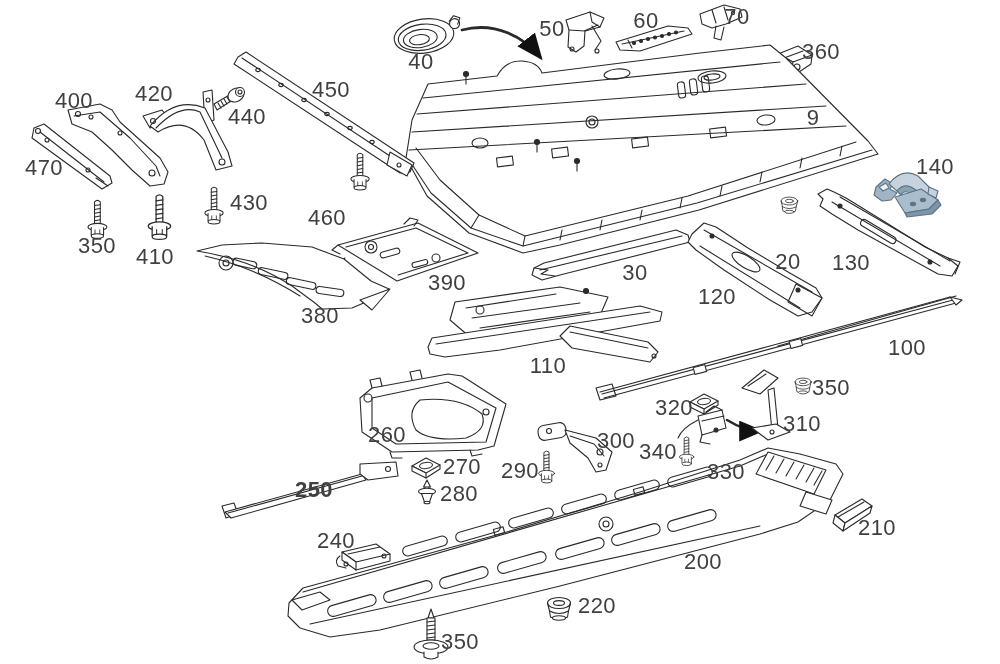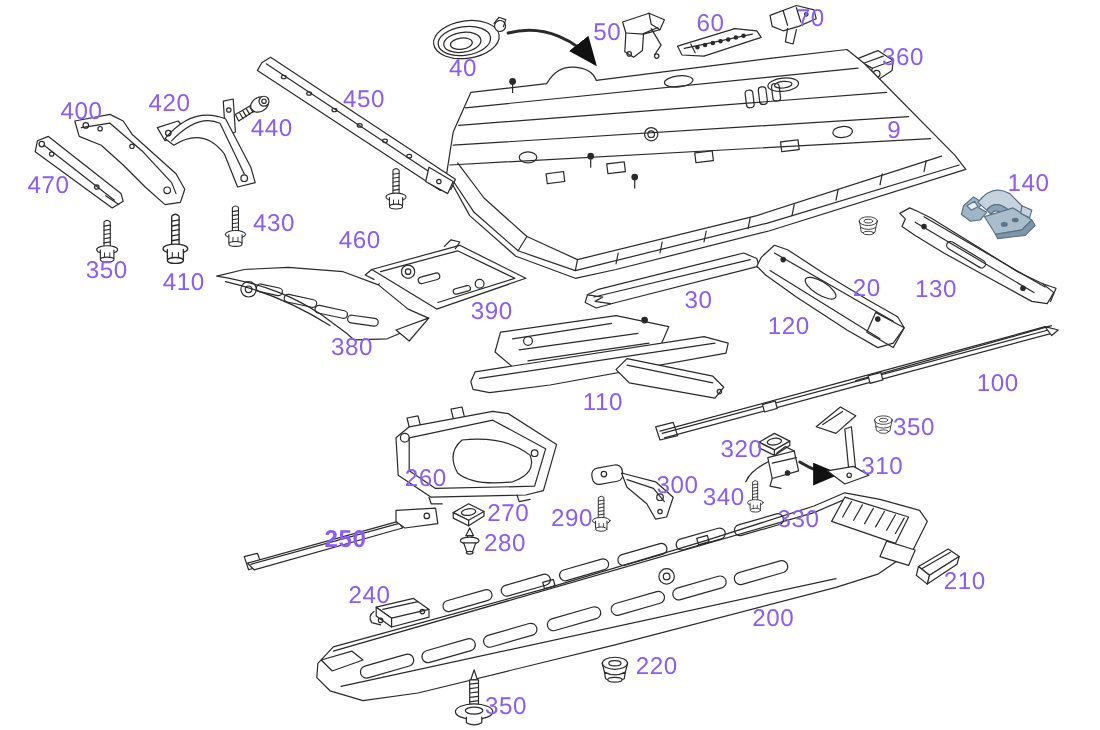--- a/index.html
+++ b/index.html
@@ -1,21 +1,21 @@
 <!DOCTYPE html>
 <html><head>
 <meta charset="utf-8">
 <style>
   html,body{margin:0;padding:0;background:#fff;}
   .stage{position:relative;width:1000px;height:664px;background:#fff;overflow:hidden;
          font-family:"Liberation Sans",sans-serif;}
   .stage svg{position:absolute;left:0;top:0;}
   #labels-layer{position:absolute;left:0;top:0;width:100%;height:100%;pointer-events:none;}
   .plabel{position:absolute;transform:translate(-50%,-50%);
-          font:22px "Liberation Sans",sans-serif;color:#8b5cf6;white-space:nowrap;letter-spacing:.5px;}
+          font:22px "Liberation Sans",sans-serif;color:#404040;white-space:nowrap;letter-spacing:.5px;}
 </style>
 </head>
 <body>
 
 <div class="stage">
 
 <svg width="1000" height="664" viewBox="0 0 1000 664" fill="none" stroke="#2a2a2a" stroke-width="1.1" stroke-linejoin="round" stroke-linecap="round">
   <defs>
     <marker id="ah" markerWidth="11" markerHeight="9" refX="8" refY="4" orient="auto">
       <path d="M0,0 L9.5,4 L0,8 Z" fill="#111" stroke="none"></path>
@@ -377,21 +377,21 @@
       <span class="plabel" style="left: 447px; top: 283px;">390</span>
       <span class="plabel" style="left: 320px; top: 316px;">380</span>
       <span class="plabel" style="left: 74px; top: 101px;">400</span>
       <span class="plabel" style="left: 154px; top: 94px;">420</span>
       <span class="plabel" style="left: 247px; top: 117px;">440</span>
       <span class="plabel" style="left: 331px; top: 90px;">450</span>
       <span class="plabel" style="left: 44px; top: 168px;">470</span>
       <span class="plabel" style="left: 327px; top: 177px; margin-top: 41px;">460</span>
       <span class="plabel" style="left: 249px; top: 203px;">430</span>
       <span class="plabel" style="left: 97px; top: 246px;">350</span>
-      <span class="plabel" style="left: 167px; top: 257px;">410</span>
+      <span class="plabel" style="left: 155px; top: 257px;">410</span>
       <span class="plabel" style="left: 674px; top: 408px;">320</span>
       <span class="plabel" style="left: 831px; top: 388px;">350</span>
       <span class="plabel" style="left: 802px; top: 424px;">310</span>
       <span class="plabel" style="left: 726px; top: 472px; text-align: right;">330</span>
       <span class="plabel" style="left: 658px; top: 452px;">340</span>
       <span class="plabel" style="left: 616px; top: 441px;">300</span>
       <span class="plabel" style="left: 520px; top: 471px;">290</span>
       <span class="plabel" style="left: 350px; top: 435px; margin-left: 37px;">260</span>
       <span class="plabel" style="left: 462px; top: 467px;">270</span>
       <span class="plabel" style="left: 459px; top: 494px;">280</span>

